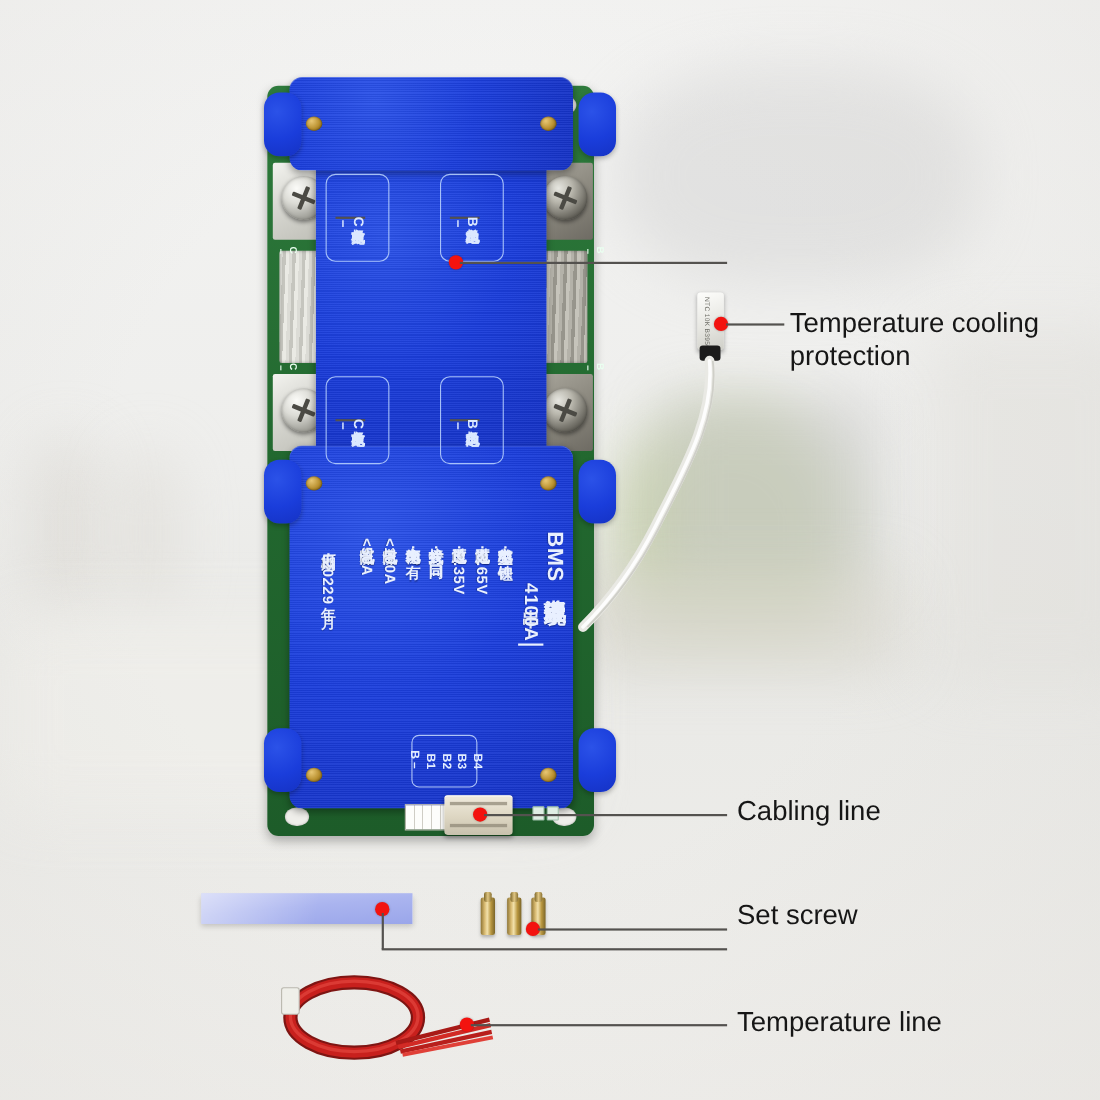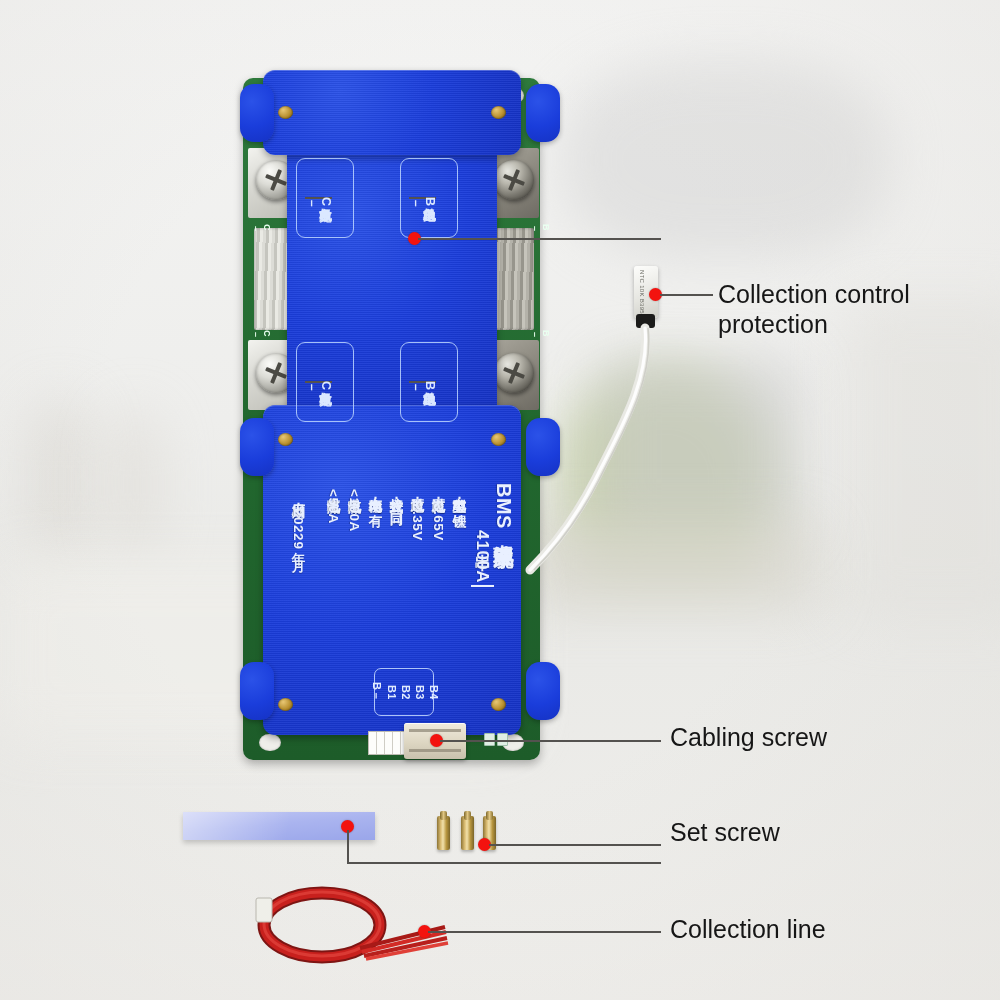--- a/index.html
+++ b/index.html
@@ -286,32 +286,32 @@
     <path d="M114 76 L197 58" stroke="#b81f1c" stroke-width="4" fill="none"></path>
     <path d="M116 79 L198 63" stroke="#e04038" stroke-width="3.5" fill="none"></path>
     <rect x="6" y="18" width="16" height="24" rx="2" fill="#efefe9" stroke="#b9b7ae" stroke-width="1"></rect>
   </svg>
 
   <div class="dot" style="left:408px;top:232px;"></div>
   <div class="lead" style="left:418px;top:238px;width:243px;"></div>
 
   <div class="dot" style="left:649px;top:288px;"></div>
   <div class="lead" style="left:660px;top:294px;width:53px;"></div>
-  <div class="note" style="left:718px;top:280px;">Collection control
+  <div class="note" style="left:718px;top:280px;">Temperature cooling
 protection</div>
 
   <div class="dot" style="left:430px;top:734px;"></div>
   <div class="lead" style="left:440px;top:740px;width:221px;"></div>
-  <div class="note" style="left:670px;top:723px;">Cabling screw</div>
+  <div class="note" style="left:670px;top:723px;">Cabling line</div>
 
   <div class="dot" style="left:478px;top:838px;"></div>
   <div class="lead" style="left:489px;top:844px;width:172px;"></div>
   <div class="note" style="left:670px;top:818px;">Set screw</div>
 
   <div class="dot" style="left:341px;top:820px;"></div>
   <div class="lead-v" style="left:347px;top:830px;height:33px;"></div>
   <div class="lead" style="left:347px;top:862px;width:314px;"></div>
 
   <div class="dot" style="left:418px;top:925px;"></div>
   <div class="lead" style="left:428px;top:931px;width:233px;"></div>
-  <div class="note" style="left:670px;top:915px;">Collection line</div>
+  <div class="note" style="left:670px;top:915px;">Temperature line</div>
 
 </div>
 
 </body></html>

